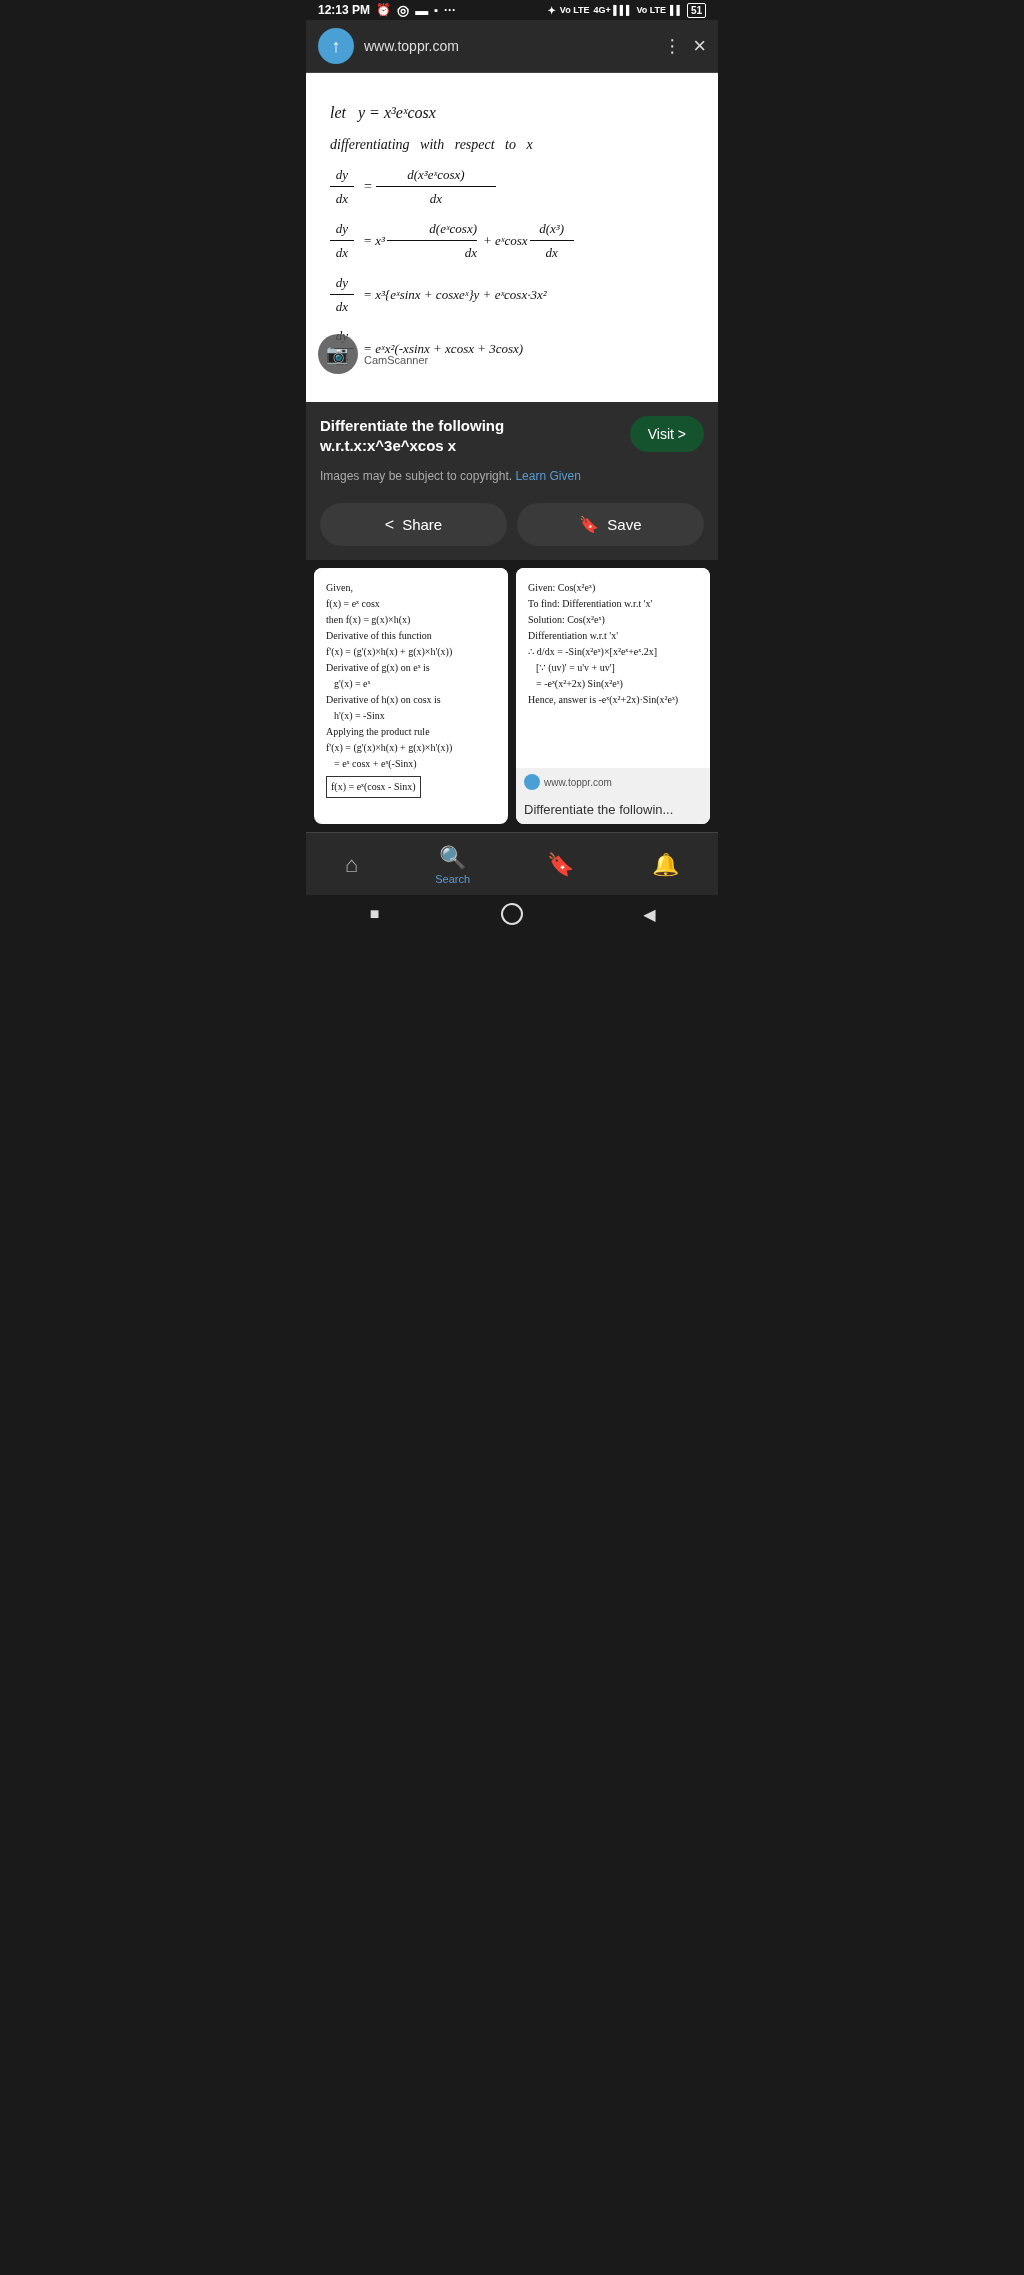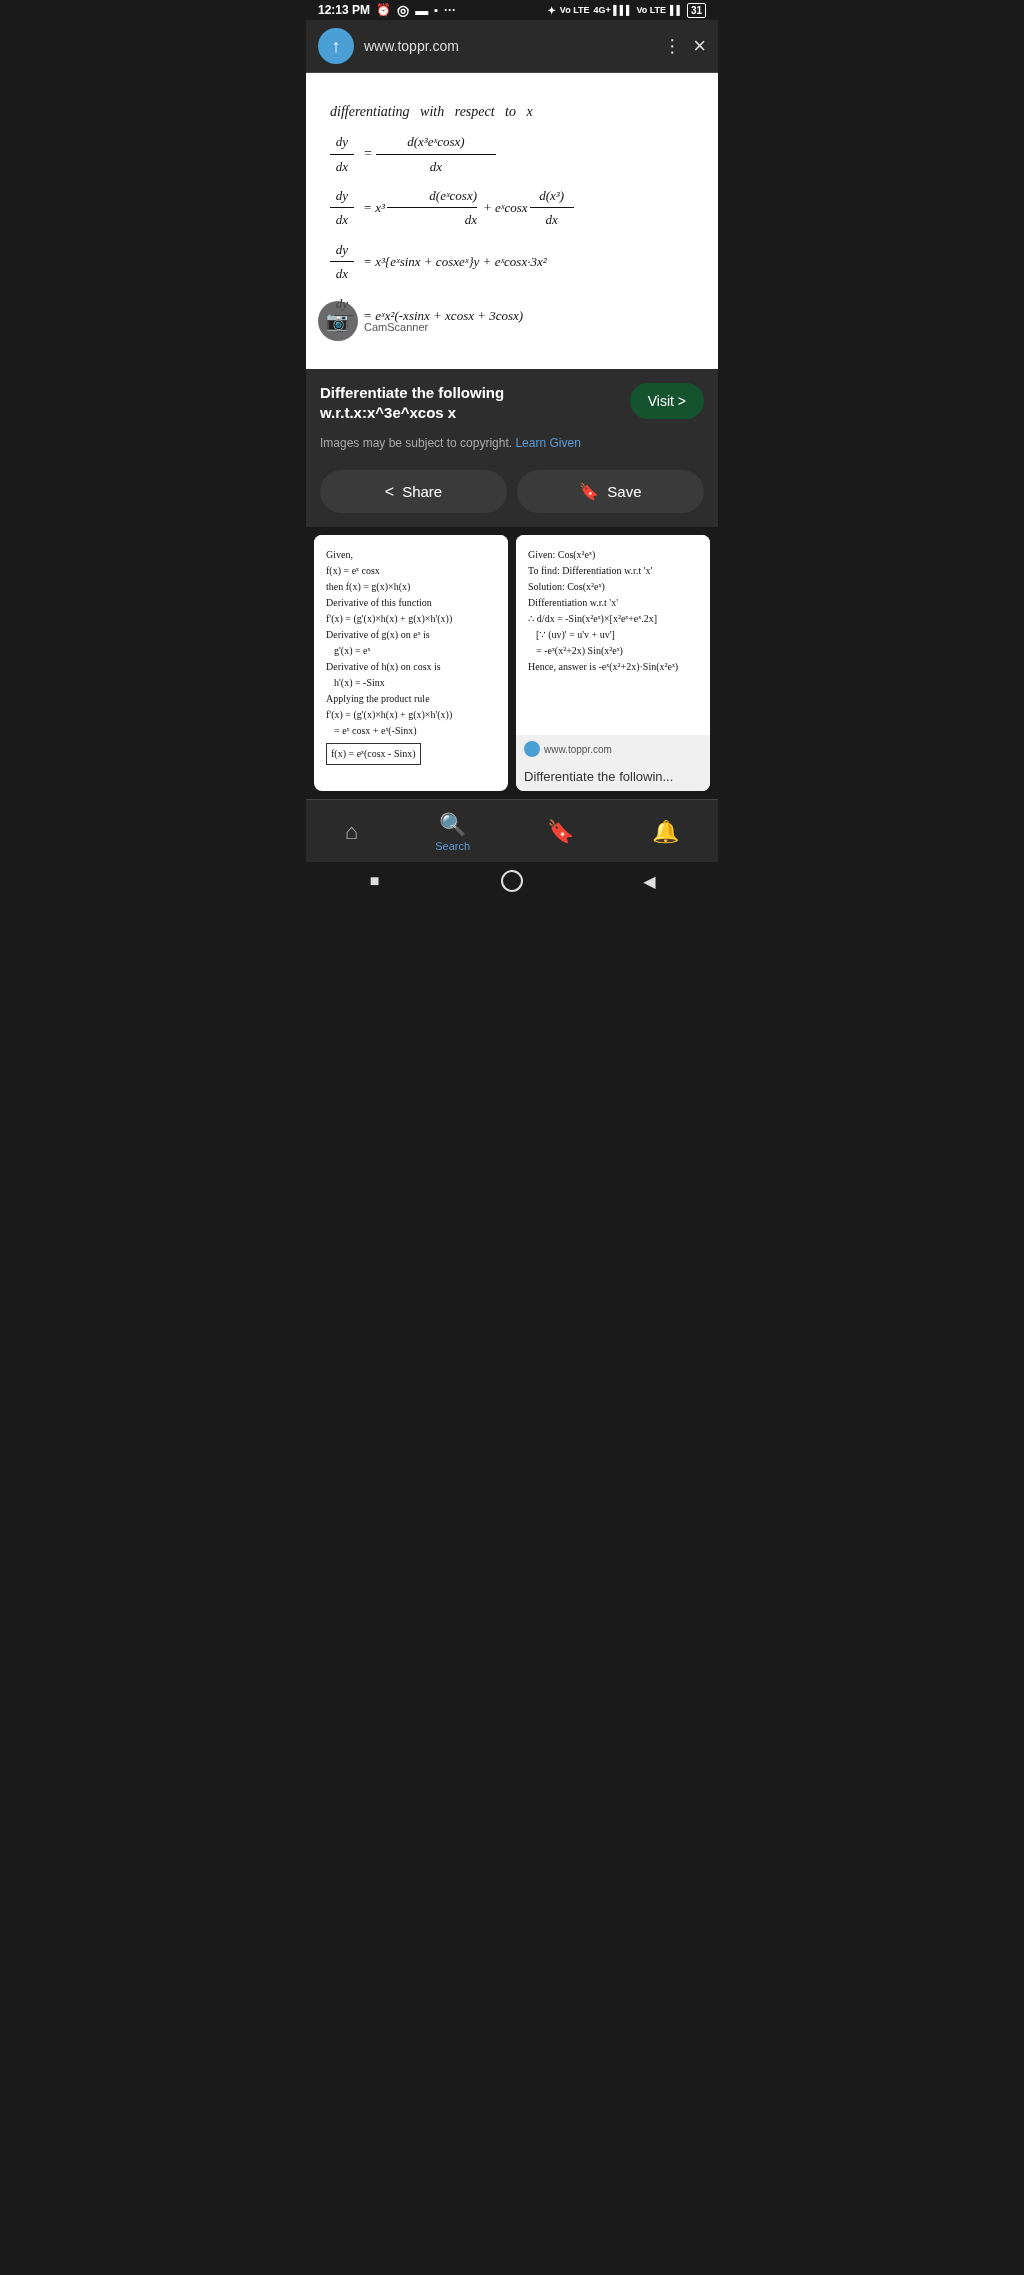--- a/index.html
+++ b/index.html
@@ -326,38 +326,41 @@
     <span style="font-size:13px;">▬</span>
     <span style="font-size:11px;">▪</span>
     <span>···</span>
   </div>
   <div class="status-right">
     <span>✦</span>
     <span style="font-size:9px;">Vo LTE</span>
     <span style="font-size:9px;">4G+ ▌▌▌</span>
     <span style="font-size:9px;">Vo LTE</span>
     <span style="font-size:9px;">▌▌</span>
-    <span class="battery-box">31</span>
+    <span class="battery-box">51</span>
   </div>
 </div>
 
 <div class="browser-bar">
   <div class="browser-icon">
     ↑
   </div>
   <div class="browser-url">www.toppr.com</div>
   <div class="browser-actions">
     <span>⋮</span>
     <span style="font-size:22px;">×</span>
   </div>
 </div>
 
 <div class="math-image-area" style="position:relative;">
 
   <div class="math-block">
+    <div class="math-row" style="font-style:italic; font-family: cursive; font-size:16px; margin-bottom:4px;">
+      let &nbsp; y = x³eˣcosx
+    </div>
     <div class="math-row" style="font-family:cursive; font-size:14px;">
       differentiating &nbsp; with &nbsp; respect &nbsp; to &nbsp; x
     </div>
     <div style="display:flex; align-items:center; margin:6px 0; font-family:cursive; font-size:14px;">
       <div style="display:inline-flex; flex-direction:column; align-items:center; margin-right:6px;">
         <span style="font-size:13px; font-style:italic;">dy</span>
         <div style="width:24px; height:1px; background:#111;"></div>
         <span style="font-size:13px; font-style:italic;">dx</span>
       </div>
       <span style="margin:0 4px;">=</span>

